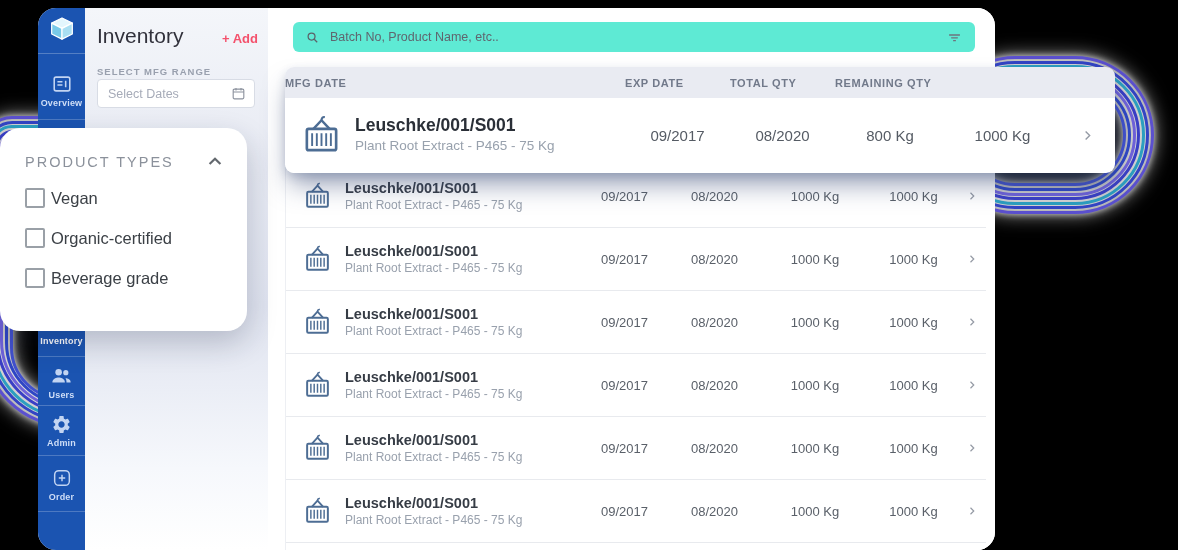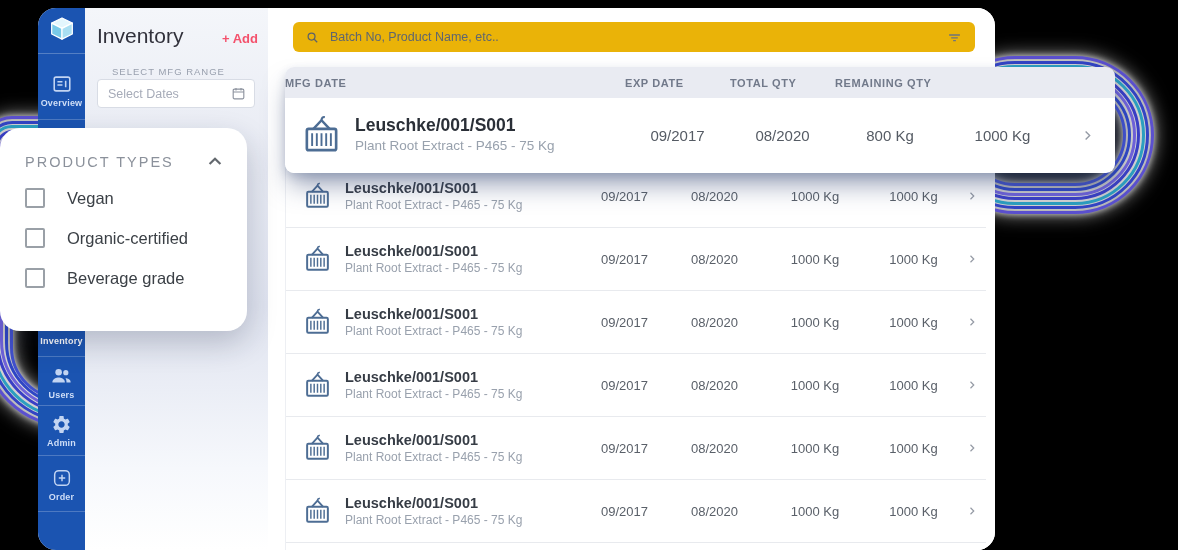--- a/index.html
+++ b/index.html
@@ -22,28 +22,28 @@
   .s-ico{color:#c2d4f2;display:flex;}
   .s-lbl{font-size:9px;font-weight:700;color:#cfdef7;letter-spacing:.2px;}
   .side-item.active .s-lbl{color:#ffffff;}
   .side-item.active .s-ico{color:#e4eeff;}
   
   .left-panel{position:absolute;left:47px;top:0;width:183px;height:100%;
     background:linear-gradient(180deg,#f4f6fa 0%,#e7eaf3 30%,#dfe3ef 55%,#f6f8fc 85%,#ffffff 100%);}
   .lp-titlerow{position:absolute;left:12px;right:10px;top:16px;display:flex;justify-content:space-between;align-items:baseline;}
   .lp-title{font-size:21px;color:#31313b;font-weight:500;}
   .lp-add{font-size:13px;color:#f4516c;font-weight:700;cursor:pointer;}
-  .lp-mfg{position:absolute;left:27px;top:58px;font-size:9.5px;font-weight:400;letter-spacing:1px;color:#99a0ae;}
+  .lp-mfg{position:absolute;left:12px;top:58px;font-size:9.5px;font-weight:700;letter-spacing:1px;color:#99a0ae;}
   .lp-date{position:absolute;left:12px;top:71px;width:158px;height:29px;background:#fff;border:1px solid #d8dce5;border-radius:4px;display:flex;align-items:center;box-sizing:border-box;padding:2px 8px;}
   .lp-date input{flex:1;border:none;outline:none;background:transparent;font-size:12.5px;color:#555;font-family:inherit;min-width:0;}
   .lp-date input::placeholder{color:#a6abb8;}
   .cal-ico{color:#8b919d;display:flex;}
   
   .main{position:absolute;left:230px;top:0;right:0;bottom:0;background:#fff;}
-  .searchbar{position:absolute;left:25px;top:14px;width:682px;height:30px;background:#eab308;border-radius:6px;display:flex;align-items:center;box-sizing:border-box;padding:0 12px;gap:8px;}
+  .searchbar{position:absolute;left:25px;top:14px;width:682px;height:30px;background:#5eead4;border-radius:6px;display:flex;align-items:center;box-sizing:border-box;padding:0 12px;gap:8px;}
   .searchbar input{flex:1;border:none;outline:none;background:transparent;font-size:12.5px;color:#3c4147;font-family:inherit;}
   .searchbar input::placeholder{color:#5f666f;}
   .search-ico{color:#5c6269;display:flex;}
   .filter-ico{color:#6e747d;display:flex;cursor:pointer;}
   
   .t-rows{position:absolute;left:17px;top:157px;width:700px;border-left:1px solid #edeff3;}
   .t-row{display:grid;grid-template-columns:295px 87px 93px 108px 89px 28px;height:62px;background:#fff;border-bottom:1px solid #e8eaee;cursor:pointer;align-items:center;}
   .cell{display:flex;align-items:center;justify-content:center;}
   .c-batch{justify-content:flex-start;padding-left:17px;box-sizing:border-box;gap:13px;}
   .row-ico{color:#4d6d94;display:flex;}
@@ -63,21 +63,21 @@
   .ecard .b1{font-size:17.5px;color:#2a2f37;}
   .ecard .b2{font-size:13.5px;color:#98a1ad;}
   .ecard .cc{font-size:15px;color:#555b64;}
   
   .ptpanel{position:absolute;left:0;top:128px;width:247px;height:203px;background:#fff;border-radius:20px;z-index:6;
     box-shadow:0 12px 30px rgba(25,32,60,.22);box-sizing:border-box;padding:24px 22px 0 25px;}
   .pt-head{display:flex;justify-content:space-between;align-items:center;}
   .pt-title{font-size:14.5px;letter-spacing:2px;color:#8b919b;font-weight:500;}
   .pt-collapse{color:#63686e;display:flex;cursor:pointer;}
   .pt-opts{margin-top:16px;display:flex;flex-direction:column;gap:20px;}
-  .pt-row{display:flex;align-items:center;gap:22px;}
+  .pt-row{display:flex;align-items:center;gap:6px;}
   .cb{width:20px;height:20px;border:2px solid #9aa0a7;border-radius:2px;background:#fff;box-sizing:border-box;cursor:pointer;flex:none;}
   .cb-lbl{font-size:16.5px;color:#3b4046;}
 </style>
 </head>
 <body>
 
 <div class="rings rings-left">
     <div class="ring" style="inset: 0px; border-width: 3px; border-color: rgb(91, 80, 207); border-radius: 30px 20px 20px 88px;"></div>
     <div class="ring" style="inset: 4.6px; border-width: 3px; border-color: rgb(51, 68, 196); border-radius: 25.4px 15.4px 15.4px 83.4px;"></div>
     <div class="ring" style="inset: 9.2px; border-width: 3px; border-color: rgb(44, 159, 192); border-radius: 20.8px 10.8px 10.8px 78.8px;"></div>

